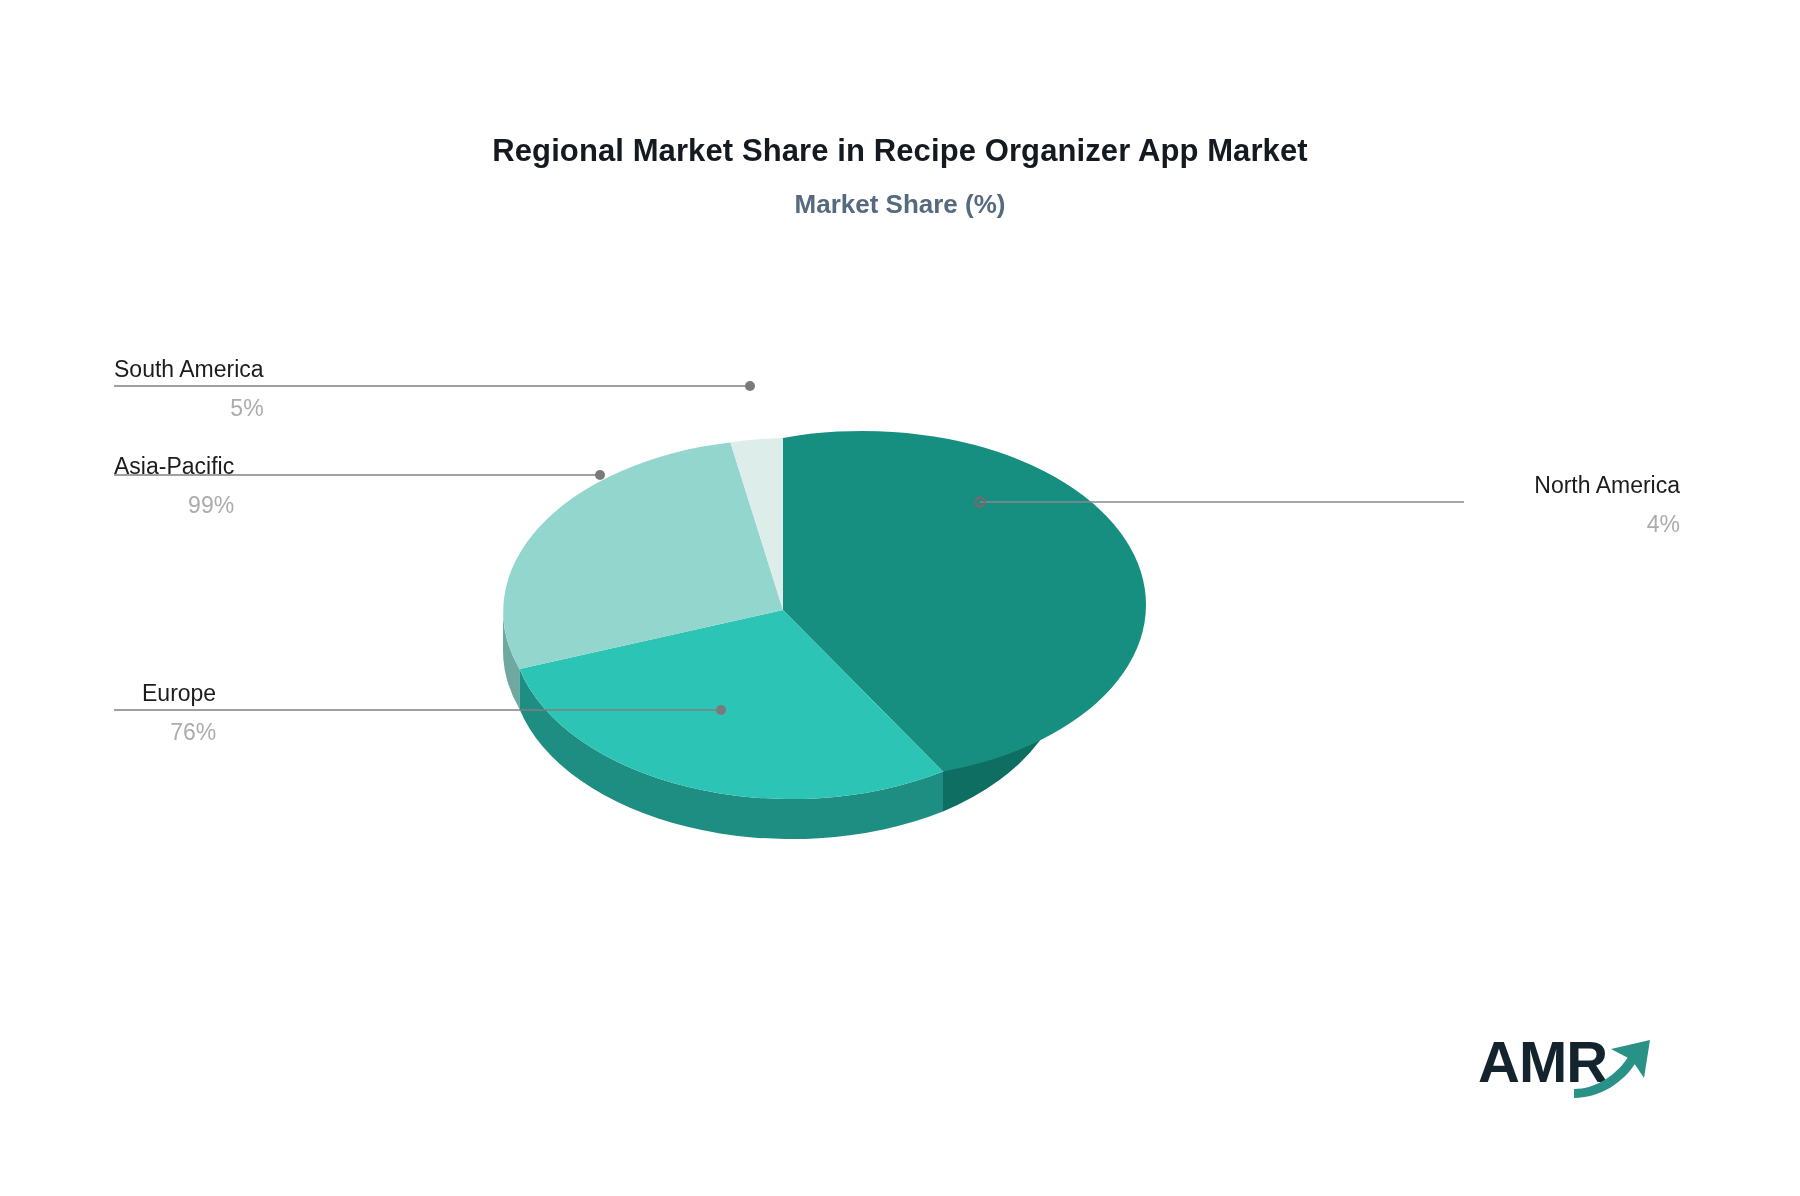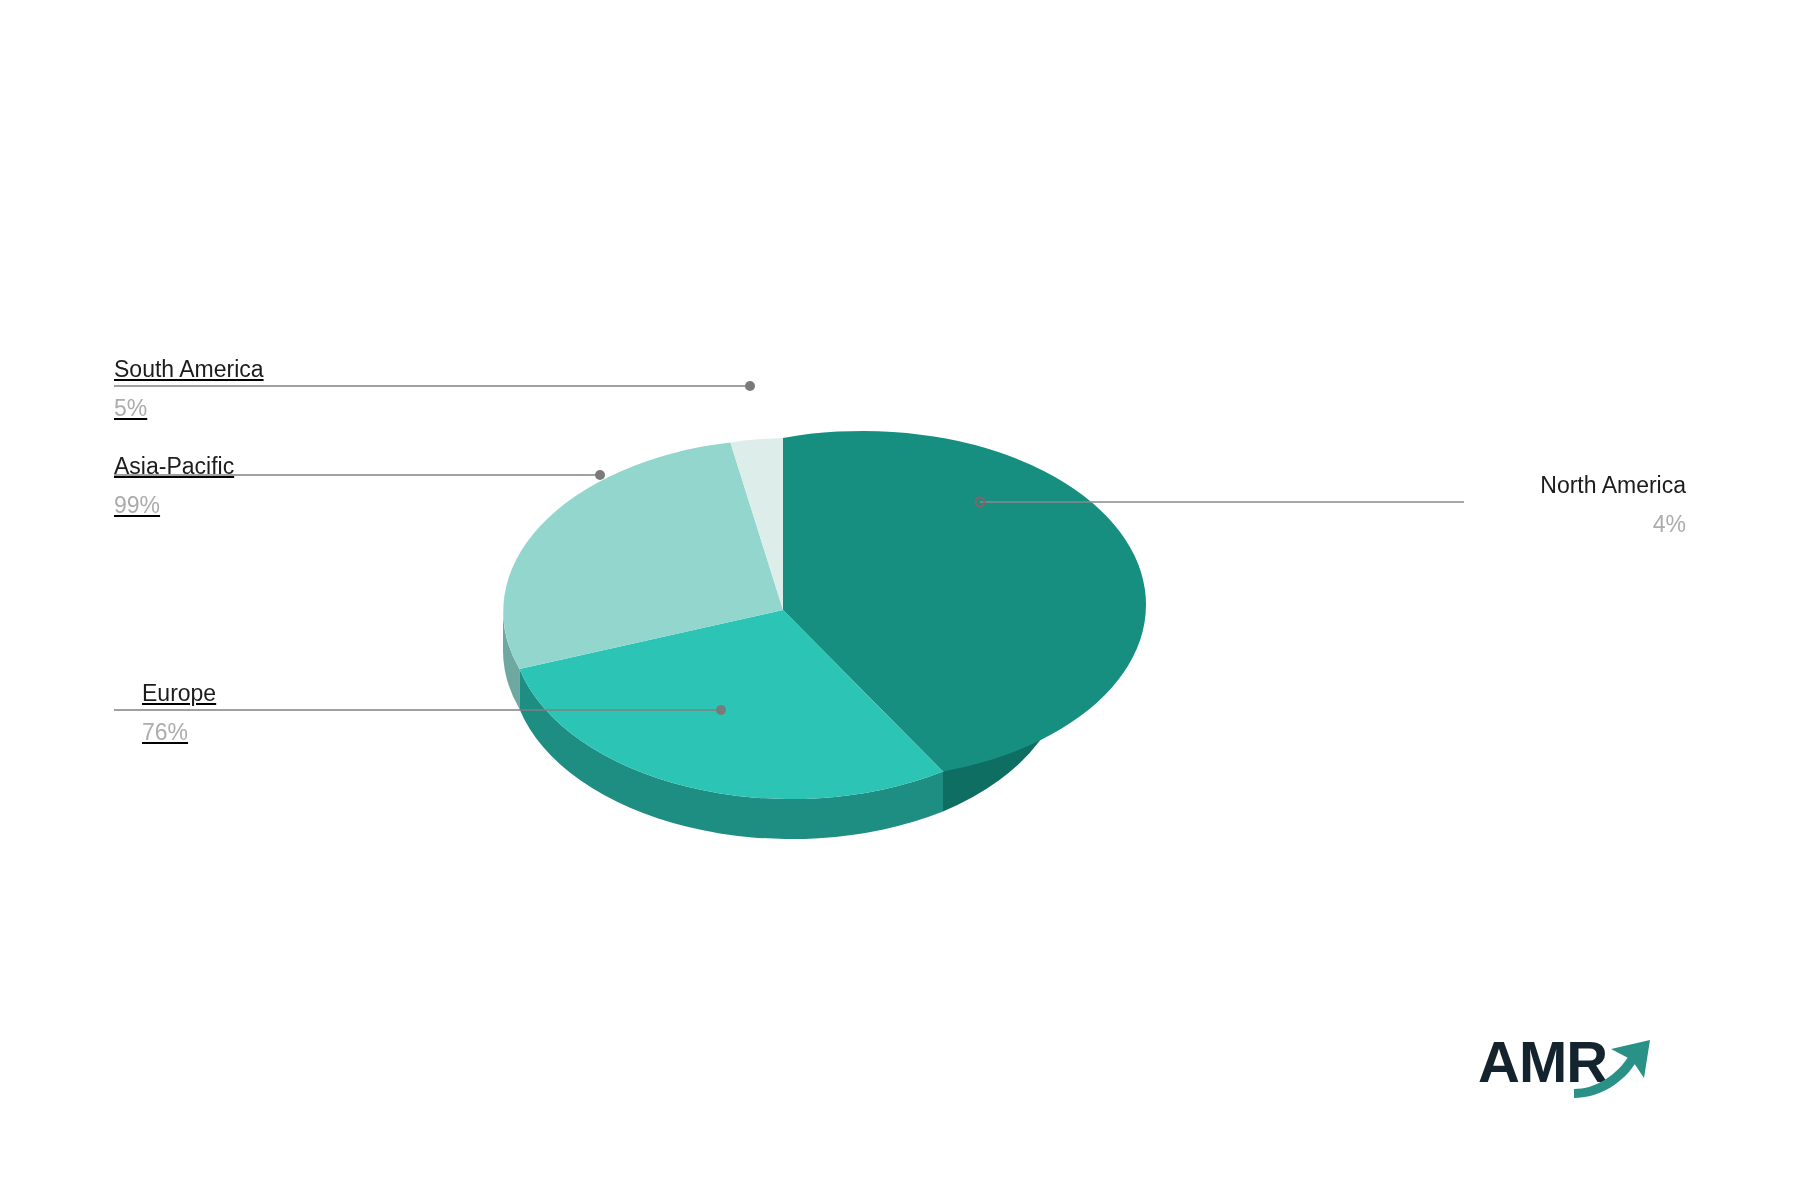--- a/index.html
+++ b/index.html
@@ -57,35 +57,39 @@
     white-space:nowrap;
   }
   .callout .cl-value {
     display:block;
     font-size:23px;
     color:#ACACAC;
     line-height:1.25;
     margin-top:10px;
     white-space:nowrap;
   }
-  .callout.left  { text-align:left;text-decoration:underline; }
+  .callout.left  { text-align:right; }
   .callout.right { text-align:right; }
 
   
   #amr-logo {
     position:absolute;
     left:1478px; top:1026px;
     width:190px; height:76px;
   }
 </style>
 </head>
 <body>
 
 <div id="stage">
 
+  <div id="title-block">
+    <div id="chart-title">Regional Market Share in Recipe Organizer App Market</div>
+    <div id="chart-subtitle">Market Share (%)</div>
+  </div>
 
   <svg id="pie-svg" viewBox="0 0 1800 1196">
 
     <g>
 
       <path fill="#6FA8A1" d="M 503 610
                A 280 172 0 0 0 519.5 669
                L 519.5 709
                A 280 172 0 0 1 503 650
                Z"></path>
@@ -146,21 +150,21 @@
   <div class="callout left" style="left:114px; top:452px;">
     <span class="cl-name">Asia-Pacific</span>
     <span class="cl-value">99%</span>
   </div>
 
   <div class="callout left" style="left:114px; top:679px;margin-left:28px;">
     <span class="cl-name">Europe</span>
     <span class="cl-value">76%</span>
   </div>
 
-  <div class="callout right" style="right:114px; top:471px;">
+  <div class="callout right" style="right:120px; top:471px;">
     <span class="cl-name">North America</span>
     <span class="cl-value">4%</span>
   </div>
 
   <svg id="amr-logo" viewBox="0 0 190 76">
     <text x="0" y="56" font-family="Liberation Sans, sans-serif" font-size="58" font-weight="bold" fill="#14242E" letter-spacing="-1">AMR</text>
     <g>
       <path fill="#2A9187" d="M96 72 C 120 72, 146 58, 160 33 L 152 28 C 139 50, 117 63, 96 63 Z"></path>
       <path fill="#2A9187" d="M133 23 L 172 14 L 166 52 L 154 34 Z"></path>
     </g>

